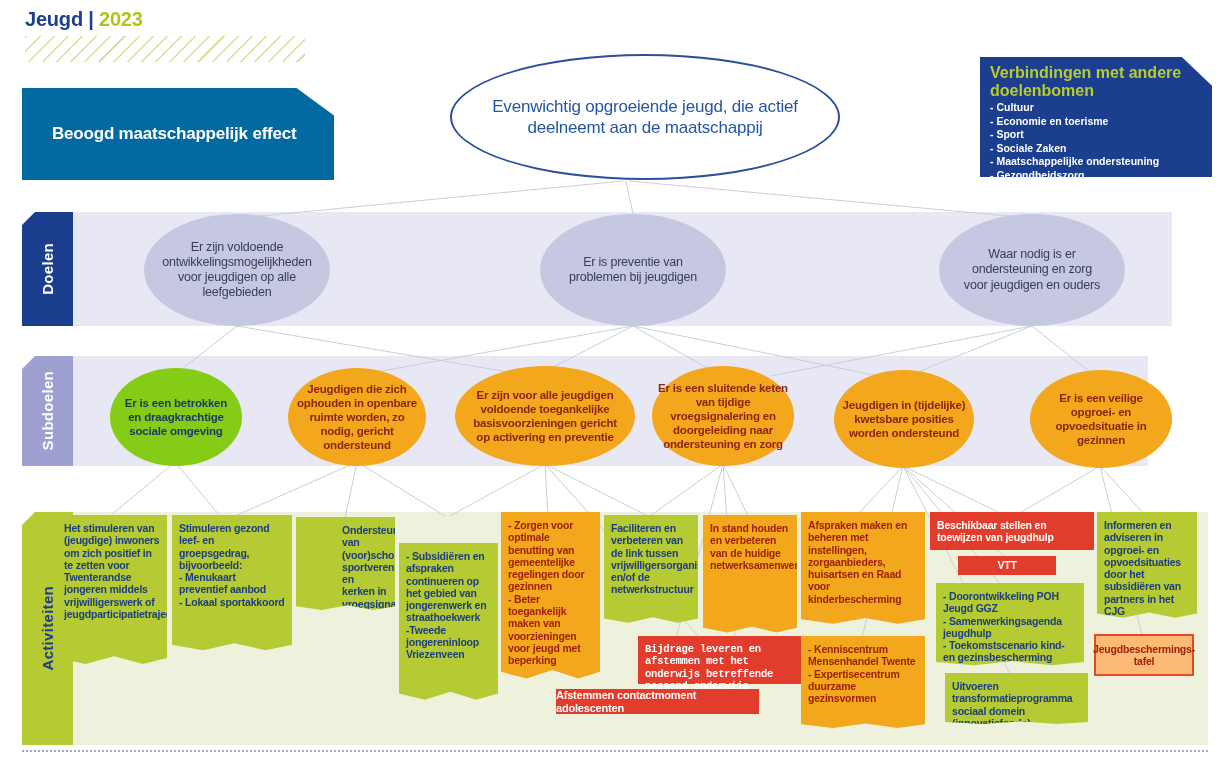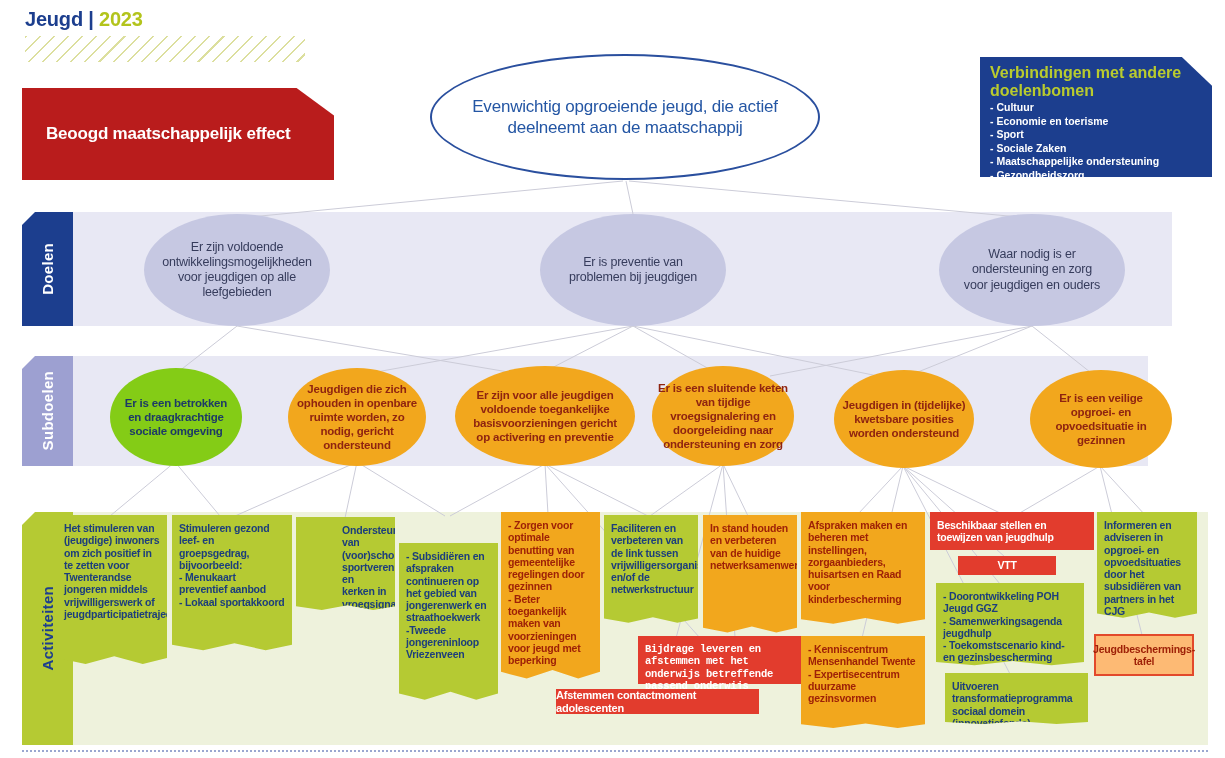--- a/index.html
+++ b/index.html
@@ -6,33 +6,33 @@
   html,body { width:1225px; height:758px; background:#ffffff; font-family:"Liberation Sans", sans-serif; }
   #stage { position:relative; width:1225px; height:758px; overflow:hidden; background:#fff; }
 
   
   .brand { position:absolute; left:25px; top:8px; font-size:20px; font-weight:700; color:#1c3e8e; letter-spacing:-0.2px; }
   .brand .year { color:#b3c41c;margin-top:8px; }
   .hatch { position:absolute; left:25px; top:36px; width:280px; height:26px;
            background:repeating-linear-gradient(135deg,#dcdf9e 0 1.5px, transparent 1.5px 10px); }
 
   
-  .effect-box { position:absolute; left:22px; top:88px; width:312px; height:92px; background:#b91c1c;
+  .effect-box { position:absolute; left:22px; top:88px; width:312px; height:92px; background:#0369a1;
                 clip-path:polygon(0 0, 88% 0, 100% 30%, 100% 100%, 0 100%);
-                display:flex; align-items:center; padding-left:24px; }
+                display:flex; align-items:center; padding-left:30px; }
   .effect-box span { color:#fff; font-size:17px; font-weight:700; letter-spacing:-0.2px; }
 
   .conn-box { position:absolute; left:980px; top:57px; width:232px; height:120px; background:#1c3e8e;
               clip-path:polygon(0 0, 87% 0, 100% 24%, 100% 100%, 0 100%);
               padding:7px 10px; }
   .conn-box .ct { color:#b9cb2e; font-size:16px; font-weight:700; margin-bottom:1px; }
   .conn-box .ci { color:#ffffff; font-size:10.5px; font-weight:700; line-height:1.29; }
 
   
-  .mission { position:absolute; left:430px; top:54px; width:390px; height:126px; border:2px solid #2a4f9e;
+  .mission { position:absolute; left:450px; top:54px; width:390px; height:126px; border:2px solid #2a4f9e;
              border-radius:50%; background:#fff; display:flex; align-items:center; justify-content:center;
              text-align:center; padding:0 34px; z-index:3; }
   .mission span { color:#2456a4; font-size:17px; line-height:1.25; letter-spacing:-0.2px; }
 
   
   .band { position:absolute; z-index:0; }
   .band.lav { background:#e8e8f4; }
   .band.grn { background:#eef2dc; }
   .rowlabel { position:absolute; z-index:2; clip-path:polygon(0 13px, 13px 0, 100% 0, 100% 100%, 0 100%);
               display:flex; align-items:center; justify-content:center; }

